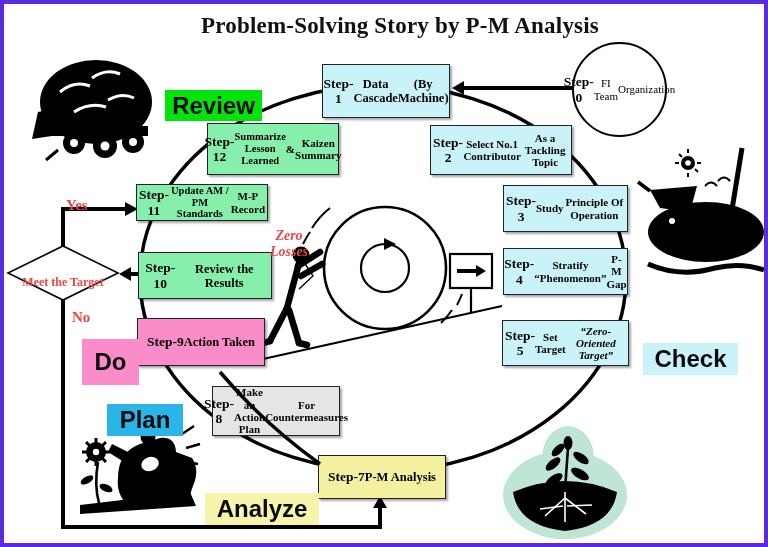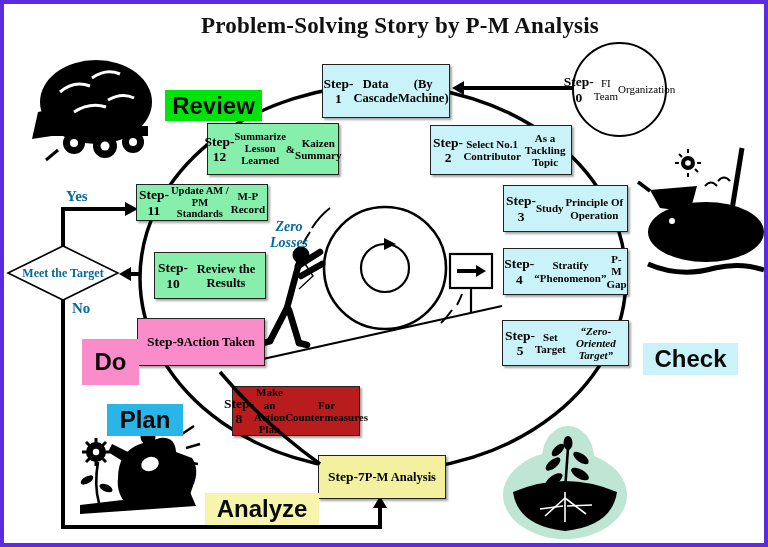--- a/index.html
+++ b/index.html
@@ -15,27 +15,27 @@
        display:flex;flex-direction:row;align-items:center;justify-content:center;
        text-align:center;color:#000;font-weight:bold;line-height:1.12;padding:1px 2px;box-sizing:border-box;}
   .box .t{font-size:13.5px;}
   .box .l{font-size:11px;}
   .box .lg{font-size:12.5px;}
   .box .i{font-style:italic;}
   .box .sm{font-size:9.5px;font-style:italic;}
   .cyan{background:#c9f3f8;}
   .green{background:#86efac;}
   .pink{background:#fa8cc9;}
-  .blue{background:#b91c1c;margin-left:20px;}
+  .blue{background:#e5e5e5;}
   .yellow{background:#f3f1a0;}
   .circle{border-radius:50%;border:2.2px solid #000;background:#fff;box-shadow:none;}
   .circle .l{font-weight:normal;font-size:11px;}
   .badge{position:absolute;z-index:4;display:flex;align-items:center;justify-content:center;
          font-family:"Liberation Sans",sans-serif;font-weight:900;font-size:24px;color:#0a0a0a;margin-top:15px;}
-  .flowtxt{position:absolute;z-index:4;font-weight:bold;color:#0369a1;}
+  .flowtxt{position:absolute;z-index:4;font-weight:bold;color:#ef4444;margin-top:9px;}
   #yes,#no{font-size:15px;}
   #decision-label{font-size:12px;text-align:center;}
   #zero-losses{font-size:14px;font-style:italic;text-align:center;line-height:1.15;}
 </style>
 </head>
 <body>
 
 <div id="page">
 
   <svg class="layer" width="768" height="547" viewBox="0 0 768 547">
@@ -242,21 +242,21 @@
     <div class="t">Step-8</div>
     <div class="l">Make an Action Plan</div>
     <div class="l">For Countermeasures</div>
   </div>
 
   <div class="box pink" style="left:137px;top:318px;width:128px;height:48px">
     <div class="t">Step-9</div>
     <div class="l lg">Action Taken</div>
   </div>
 
-  <div class="box green" style="left:154px;top:252px;width:112px;height:47px">
+  <div class="box green" style="left:138px;top:252px;width:134px;height:47px">
     <div class="t">Step-10</div>
     <div class="l lg">Review the Results</div>
   </div>
 
   <div class="box green" style="left:136px;top:184px;width:132px;height:37px">
     <div class="t">Step-11</div>
     <div class="l" style="font-size:10.5px">Update AM / PM Standards</div>
     <div class="l">M-P Record</div>
   </div>
 

